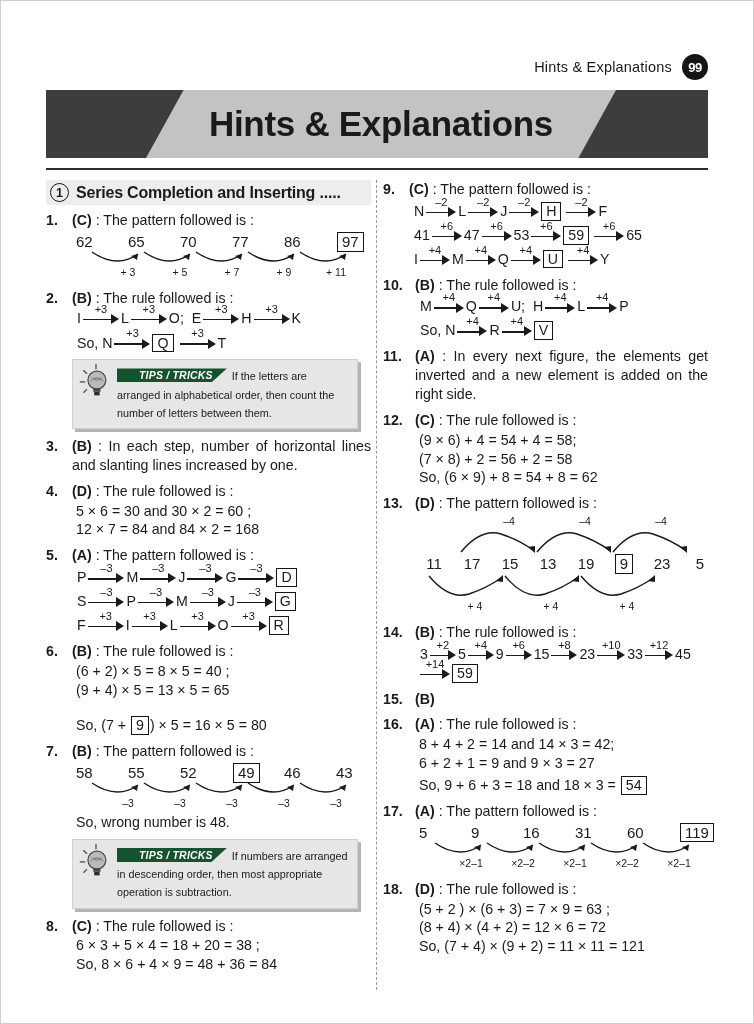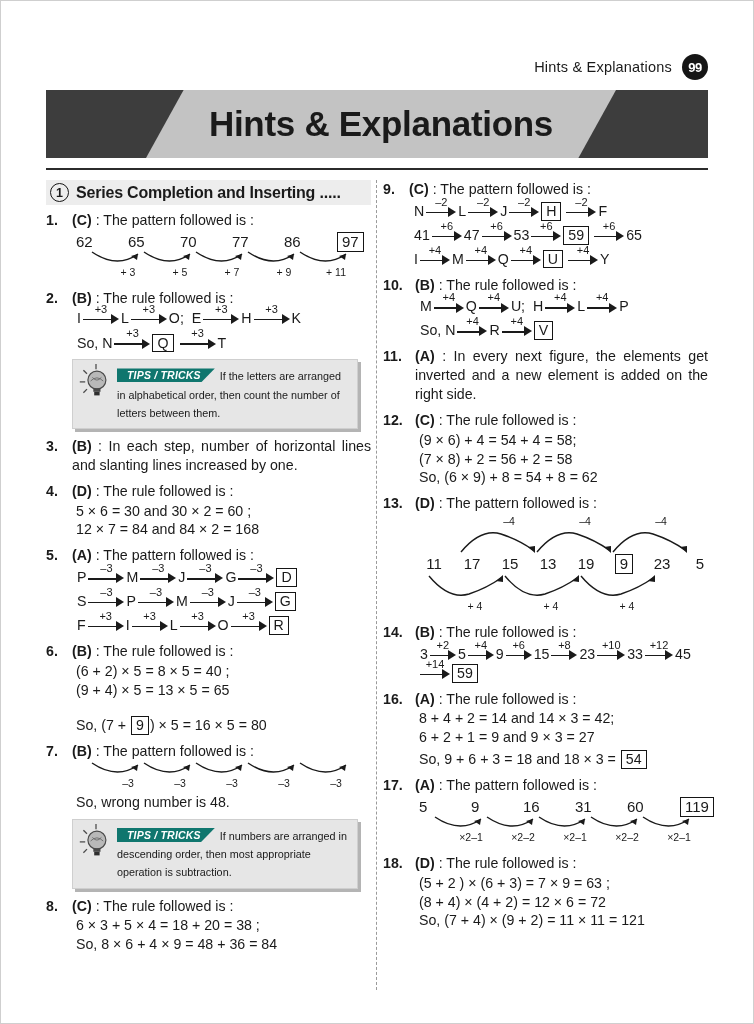--- a/index.html
+++ b/index.html
@@ -152,23 +152,23 @@
     border:1px solid #cfcfcf;
     box-shadow:3px 3px 0 #b4b4b4;
     padding:6px 8px 7px 44px;
     min-height:40px;
   }
   .bulb{
     position:absolute; left:5px; top:3px; width:36px; height:36px;
   }
   .tips-tag{
     display:inline-block;
-    background:#0f766e; color:#fff;
+    background:#14532d; color:#fff;
     font-size:10.5px; font-weight:bold; font-style:italic;
-    padding:1px 14px 1px 10px;
+    padding:1px 14px 1px 22px;
     margin-right:5px;
     clip-path: polygon(0 0, 100% 0, 86% 100%, 0 100%);
     letter-spacing:.2px;
     vertical-align:1px;
   }
   .tips-text{
     font-size:10.8px; line-height:1.5; color:#1a1a1a;
     font-stretch:condensed;
   }
 
@@ -453,20 +453,28 @@
       </div>
     </div>
 
     <div class="item">
       <span class="item-num">7.</span>
       <div class="item-body">
         <div class="lead">
           <span class="opt">(B)</span><span> : </span><span>The pattern followed is :</span>
         </div>
         <div class="series">
+          <div class="series-nums">
+            <span class="n">58</span>
+            <span class="n">55</span>
+            <span class="n">52</span>
+            <span class="n"><span class="boxed">49</span></span>
+            <span class="n">46</span>
+            <span class="n">43</span>
+          </div>
           <svg class="series-svg" width="312" height="18" viewBox="0 0 312 18">
             <path d="M16 2 Q41 19 62 4" fill="none" stroke="#1a1a1a" stroke-width="1.4"></path>
               <polygon points="62,4 55,6 61,10" fill="#1a1a1a"></polygon>
             <path d="M68 2 Q93 19 114 4" fill="none" stroke="#1a1a1a" stroke-width="1.4"></path>
               <polygon points="114,4 107,6 113,10" fill="#1a1a1a"></polygon>
             <path d="M120 2 Q145 19 166 4" fill="none" stroke="#1a1a1a" stroke-width="1.4"></path>
               <polygon points="166,4 159,6 165,10" fill="#1a1a1a"></polygon>
             <path d="M172 2 Q197 19 218 4" fill="none" stroke="#1a1a1a" stroke-width="1.4"></path>
               <polygon points="218,4 211,6 217,10" fill="#1a1a1a"></polygon>
             <path d="M224 2 Q249 19 270 4" fill="none" stroke="#1a1a1a" stroke-width="1.4"></path>
@@ -777,20 +785,26 @@
           <span class="arrow" style="width:30px">
               <span class="lbl">+14</span>
               <span class="shaft"></span>
               <span class="head"></span>
             </span>
           <span class="boxed">59</span>
         </div>
       </div>
     </div>
 
+    <div class="item">
+      <span class="item-num wide">15.</span>
+      <div class="item-body">
+        <span class="opt">(B)</span>
+      </div>
+    </div>
 
     <div class="item">
       <span class="item-num wide">16.</span>
       <div class="item-body">
         <div class="lead">
           <span class="opt">(A)</span><span> : </span><span>The rule followed is :</span>
         </div>
         <div class="math-ind">8 + 4 + 2 = 14 and 14 × 3 = 42;</div>
         <div class="math-ind">6 + 2 + 1 = 9  and 9 × 3 = 27</div>
         <div class="math-ind" style="margin-top:3px">

